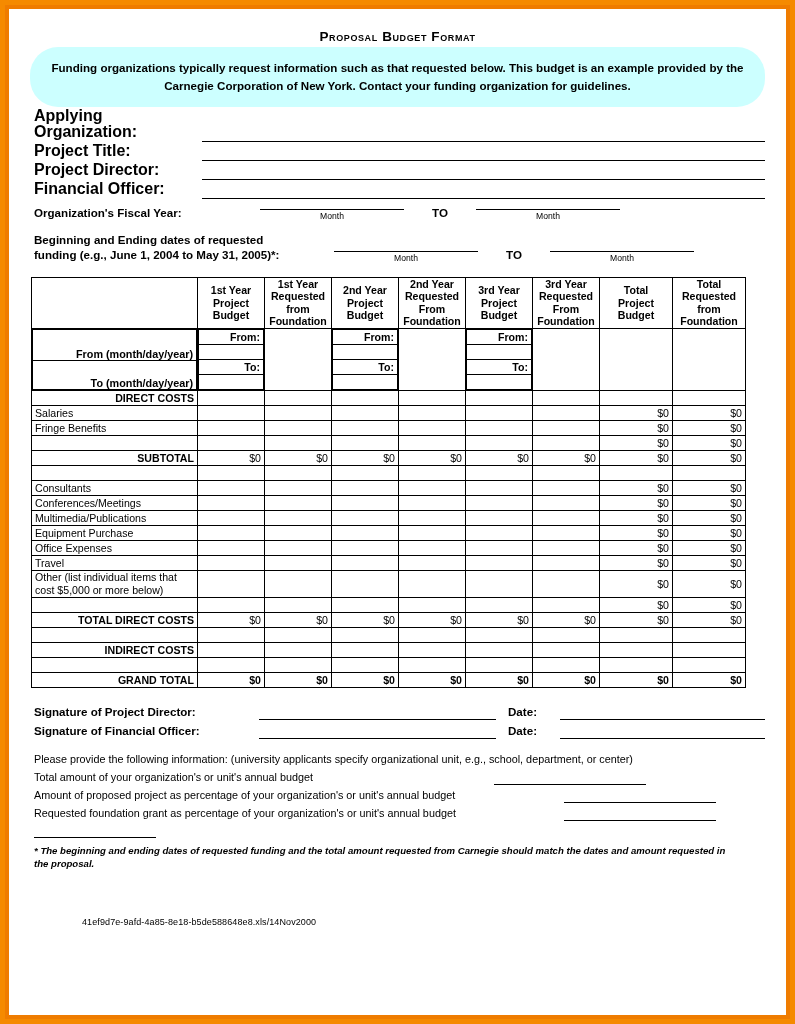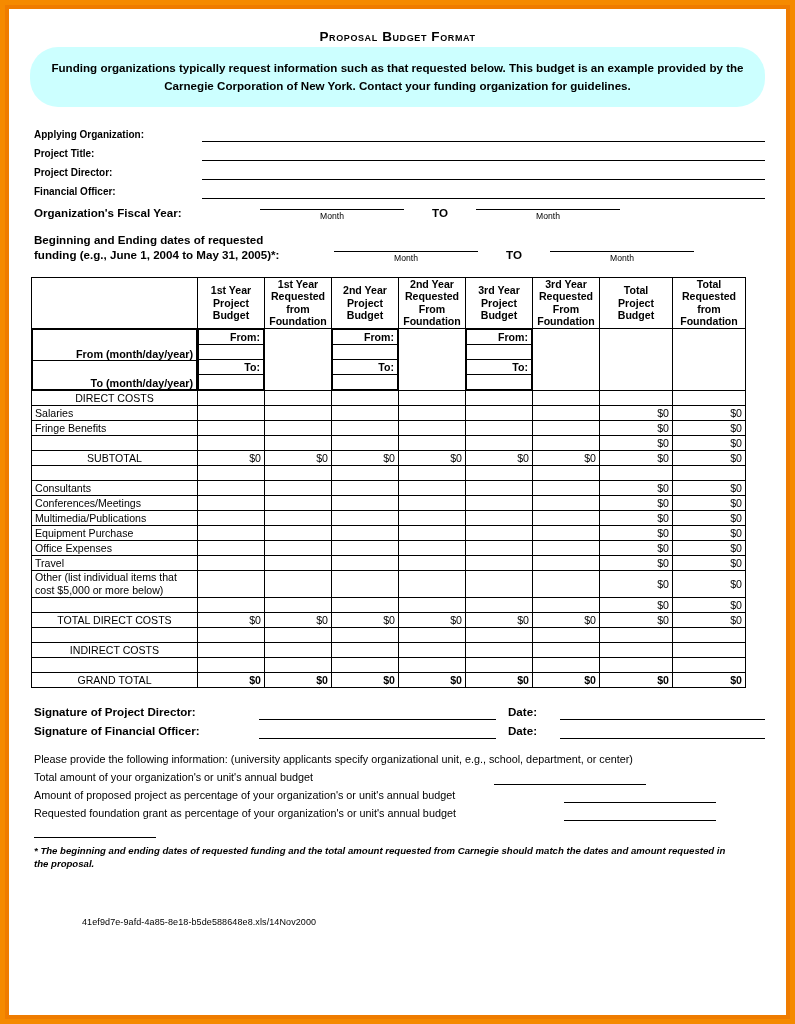--- a/index.html
+++ b/index.html
@@ -68,21 +68,21 @@
 
   
   .fields { margin: 0 0 4px 4px; }
   .field-row {
     display: flex;
     align-items: flex-end;
     height: 19px;
   }
   .field-label {
     font-weight: bold;
-    font-size: 10px;
+    font-size: 16px;
     width: 168px;
     flex: 0 0 168px;
     line-height: 1;
     padding-bottom: 2px;
   }
   .field-rule {
     flex: 1 1 auto;
     border-bottom: 1.6px solid #000;
     height: 15px;
   }
@@ -152,21 +152,21 @@
     padding: 3px 1px;
     vertical-align: middle;
   }
   th.corner-head { background: #ccffff; }
 
   .c-label  { width: 166px; }
   .c-year   { width: 67px;  }
   .c-total  { width: 73px;  }
 
   td.label     { text-align: left;  font-size: 10.8px; }
-  td.label-b   { text-align: center;  font-size: 11.4px; font-weight: normal; }
+  td.label-b   { text-align: right;  font-size: 11.4px; font-weight: bold; }
   td.num       { text-align: right; font-size: 10.4px; }
   td.num-b     { text-align: right; font-size: 10.4px; font-weight: bold; }
   td.date-label{ text-align: right; font-weight: bold; font-size: 10.8px; vertical-align: bottom; padding-bottom: 1px; }
   td.fromto    { text-align: right; font-weight: bold; font-size: 10.8px; }
   td.cyanfill  { background: #ccffff; }
   td.blankrow  { height: 15px; }
   td.tall      { height: 58px; vertical-align: top; text-align: left; font-size: 10.6px; line-height: 1.22; padding-top: 2px; }
   td.tall-num  { height: 58px; vertical-align: bottom; text-align: right; font-size: 10.4px; padding-bottom: 1px; }
 
   

